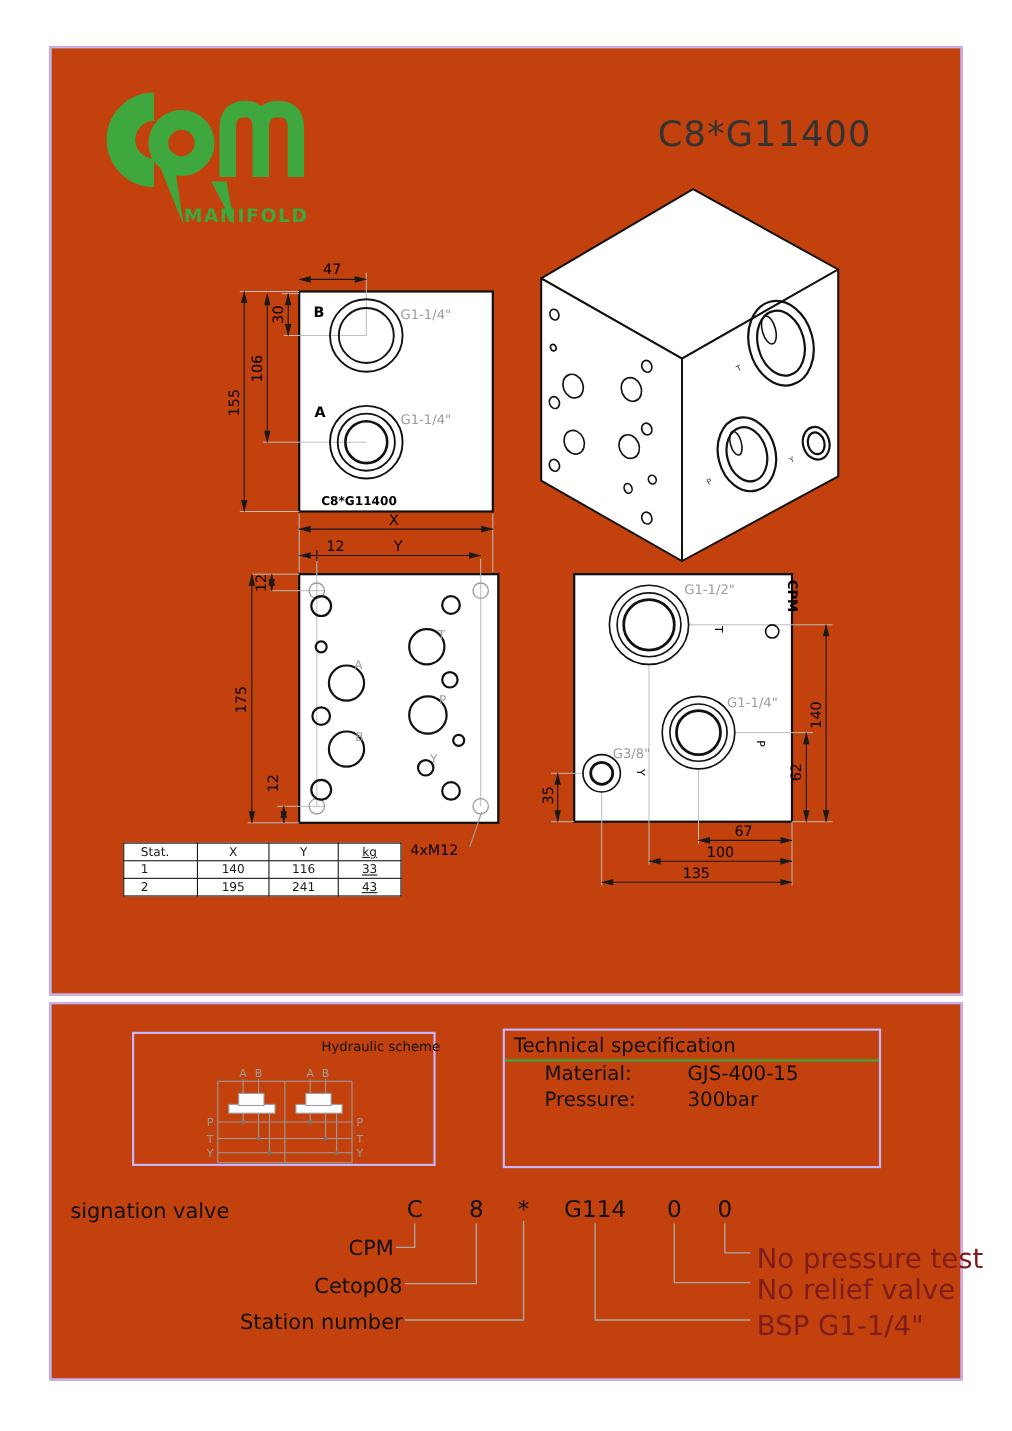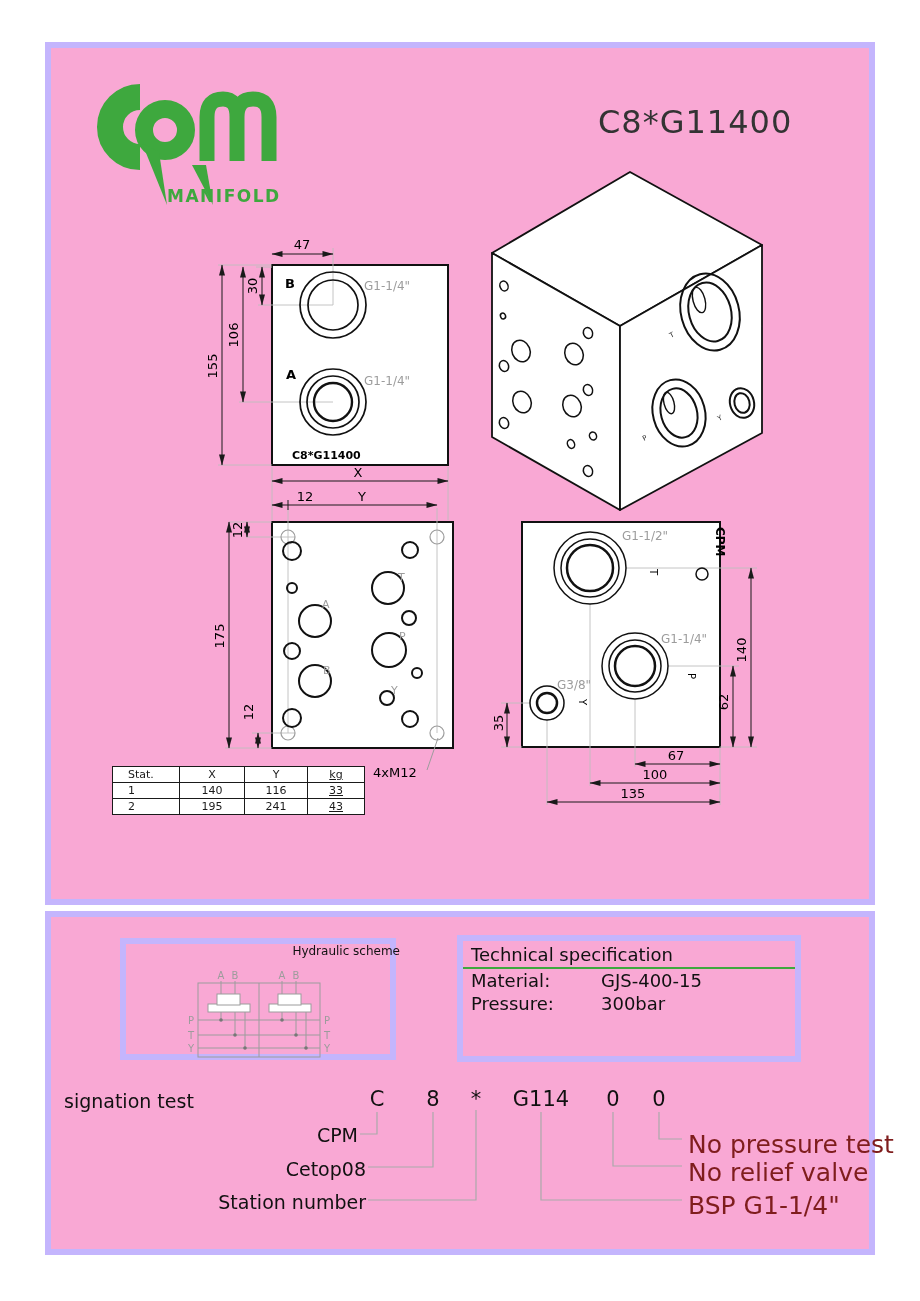--- a/index.html
+++ b/index.html
@@ -1,36 +1,36 @@
 <!DOCTYPE html>
 <html><head>
 <meta charset="utf-8">
 <style>
   html,body{margin:0;padding:0;}
   body{width:920px;height:1301px;background:#fff;position:relative;overflow:hidden;
        font-family:"DejaVu Sans","Liberation Sans",sans-serif;color:#1a1a1a;}
-  .frame{position:absolute;border:6px solid #c4b5fd;background:#f9a8d4;box-sizing:border-box;}
+  .frame{position:absolute;border:2px solid #c4b5fd;background:#c2410c;box-sizing:border-box;}
   svg{position:absolute;overflow:visible;}
   svg text{font-family:"DejaVu Sans","Liberation Sans",sans-serif;}
   .title{position:absolute;left:598px;top:103px;width:200px;font-size:32px;color:#333;
          letter-spacing:1px;white-space:nowrap;}
   
   .st{position:absolute;left:112px;top:766px;border-collapse:collapse;background:#fff;}
   .st th,.st td{border:1.7px solid #1a1a1a;font-size:11px;font-weight:400;
                 height:15px;line-height:15px;padding:0 15px;text-align:center;white-space:nowrap;}
   .st .c0{width:36px;text-align:left;}
   .st .c1{width:34px;} .st .c2{width:32px;} .st .c3{width:26px;text-decoration:underline;}
   
   .schemebox{left:120px;top:938px;width:276px;height:122px;}
   .schemetitle{position:absolute;left:120px;top:944px;width:280px;text-align:right;
                font-size:12px;color:#111;}
   
   .specbox{left:457px;top:935px;width:344px;height:127px;}
   .spec-title{font-size:18px;padding:3px 8px 2px 8px;border-bottom:2px solid #3ea83e;color:#111;}
-  .spec-row{display:flex;font-size:18px;line-height:23px;padding:0 8px;color:#111;}
+  .spec-row{display:flex;font-size:18px;line-height:23px;padding:0 8px;color:#111;margin-left:28px;}
   .spec-row .lab{width:130px;flex:none;}
   
   .desig-label{position:absolute;left:64px;top:1090px;font-size:19px;color:#111;white-space:nowrap;}
   .code-char{position:absolute;transform:translateX(-50%);font-size:21px;color:#111;top:1087px;}
   .co-l{position:absolute;font-size:19px;color:#111;white-space:nowrap;text-align:right;}
   .co-r{position:absolute;font-size:25px;color:#7f1d1d;white-space:nowrap;left:688px;}
 </style>
 </head>
 <body>
 
@@ -333,21 +333,21 @@
   <div class="spec-row">
     <span class="lab">Material:</span>
     <span class="val">GJS-400-15</span>
   </div>
   <div class="spec-row">
     <span class="lab">Pressure:</span>
     <span class="val">300bar</span>
   </div>
 </div>
 
-<div class="desig-label">signation test</div>
+<div class="desig-label">signation valve</div>
 <div class="code-char" style="left:377px;">C</div>
 <div class="code-char" style="left:433px;">8</div>
 <div class="code-char" style="left:476px;">*</div>
 <div class="code-char" style="left:541px;">G114</div>
 <div class="code-char" style="left:613px;">0</div>
 <div class="code-char" style="left:659px;">0</div>
 
 <svg style="left:45px;top:911px;" width="830" height="344" viewBox="45 911 830 344">
   <g fill="none" stroke="#aaaaaa" stroke-width="1.2">
     <polyline points="377,1112 377,1134 360,1134"></polyline>

